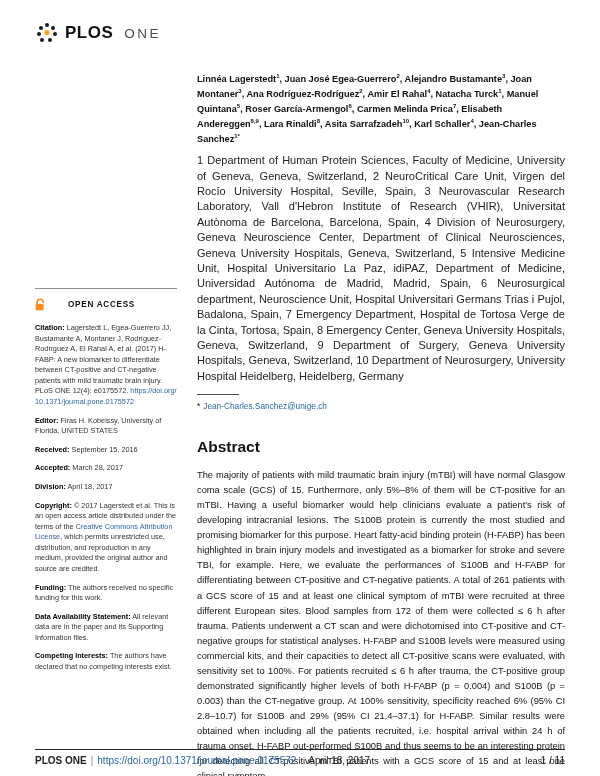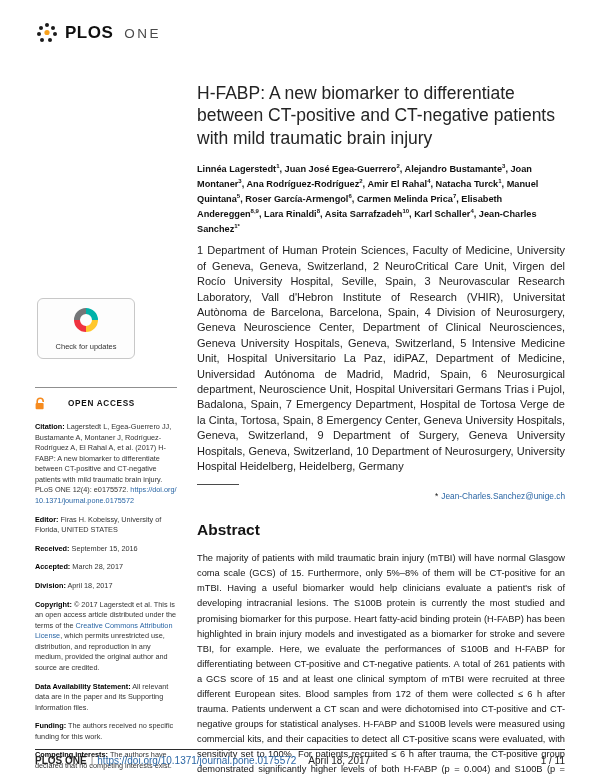--- a/index.html
+++ b/index.html
@@ -4,21 +4,21 @@
 <style>
   * { margin:0; padding:0; box-sizing:border-box; }
   html,body { width:600px; height:776px; background:#ececec; }
   .page {
     position:relative; width:600px; height:776px; background:#ffffff;
     overflow:hidden; font-family:"Liberation Sans", sans-serif; color:#1a1a1a;
   }
   .page-inner { padding:18px 35px 0 35px; }
 
   
-  .header { display:flex; align-items:center; height:30px; margin-bottom:12px; }
+  .header { display:flex; align-items:center; height:30px; margin-bottom:2px; }
   .logo { display:flex; align-items:center; gap:6px; }
   .brand-plos { font-size:17px; font-weight:bold; letter-spacing:.5px; color:#101010; }
   .brand-one  { font-size:13.5px; color:#4a4a4a; letter-spacing:2.5px; margin-left:5px; }
 
   .content { display:flex; }
 
   
   .sidebar { width:142px; flex:none; padding-top:238px; }
   .crossmark-badge {
     width:98px; border:1px solid #c8c8c8; border-radius:6px;
@@ -36,23 +36,23 @@
   .link { color:#2a66a5; text-decoration:none; cursor:pointer; word-break:break-all; }
 
   
   .main { margin-left:20px; width:368px; padding-top:22px; }
   .kicker { font-size:7.8px; letter-spacing:1px; color:#3d3d3d; margin-bottom:11px; }
   h1.title { font-size:17.5px; line-height:1.28; font-weight:normal; color:#242424; margin-bottom:13px; }
   .authors { font-size:9.2px; font-weight:bold; line-height:1.5; color:#111; margin-bottom:7px; }
   .authors sup { font-size:6px; }
   .affiliations { font-size:11px; line-height:1.4; color:#222; text-align:justify; }
   .fn-rule { width:42px; border:none; border-top:1px solid #4a4a4a; margin:10px 0 6px; }
-  .correspondence { font-size:8.3px;text-align:right; }
+  .correspondence { font-size:8.3px; }
   .correspondence .ast { color:#111; margin-right:3px; }
-  h2.abstract-h { font-size:15.5px; font-weight:bold; color:#141414; margin:20px 0 12px; }
+  h2.abstract-h { font-size:15.5px; font-weight:bold; color:#141414; margin:27px 0 12px; }
   .abstract-text { font-size:9.3px; line-height:1.62; text-align:justify; color:#141414; }
 
   
   .footer {
     position:absolute; left:35px; right:35px; bottom:10px;
     border-top:1px solid #2b2b2b; padding-top:5px;
     display:flex; justify-content:space-between; font-size:10px; color:#222;
   }
   .footer .pipe { color:#888; margin:0 4px; }
   .footer .date { margin-left:12px; color:#222; }
@@ -79,29 +79,20 @@
         </svg>
         <span class="brand-plos">PLOS</span>
         <span class="brand-one">ONE</span>
       </div>
     </div>
 
     <div class="content">
 
       <aside class="sidebar">
 
-        <div class="crossmark-badge">
-          <svg width="26" height="26" viewBox="0 0 26 26">
-            <path d="M13 1 A12 12 0 0 1 25 13 L19 13 A6 6 0 0 0 13 7 Z" fill="#00b2a9"></path>
-            <path d="M25 13 A12 12 0 0 1 13 25 L13 19 A6 6 0 0 0 19 13 Z" fill="#ffc72c"></path>
-            <path d="M13 25 A12 12 0 0 1 1 13 L7 13 A6 6 0 0 0 13 19 Z" fill="#ef3340"></path>
-            <path d="M1 13 A12 12 0 0 1 13 1 L13 7 A6 6 0 0 0 7 13 Z" fill="#747678"></path>
-          </svg>
-          <span class="cm-text">Check for updates</span>
-        </div>
 
         <div class="open-access">
           <svg width="11" height="13" viewBox="0 0 11 13">
             <path d="M2.2 6 V4.2 a3 3 0 0 1 6 0 V5" fill="none" stroke="#f68b1f" stroke-width="1.6"></path>
             <rect x="0.6" y="6" width="8" height="6.2" rx="1" fill="#f68b1f"></rect>
           </svg>
           <span class="oa-label">OPEN ACCESS</span>
         </div>
 
         <p class="meta">
@@ -130,38 +121,37 @@
           <span>April 18, 2017</span>
         </p>
 
         <p class="meta">
           <b>Copyright:</b>
           <span>© 2017 Lagerstedt et al. This is an open access article distributed under the terms of the</span>
           <a class="link">Creative Commons Attribution License</a><span>, which permits unrestricted use, distribution, and reproduction in any medium, provided the original author and source are credited.</span>
         </p>
 
         <p class="meta">
-          <b>Data Availability Statement:</b>
-          <span>All relevant data are in the paper and its Supporting Information files.</span>
+          <b>Funding:</b>
+          <span>The authors received no specific funding for this work.</span>
         </p>
 
         <p class="meta">
-          <b>Funding:</b>
-          <span>The authors received no specific funding for this work.</span>
+          <b>Data Availability Statement:</b>
+          <span>All relevant data are in the paper and its Supporting Information files.</span>
         </p>
 
         <p class="meta">
           <b>Competing interests:</b>
           <span>The authors have declared that no competing interests exist.</span>
         </p>
 
       </aside>
 
       <main class="main">
-        <h1 class="title">H-FABP: A new biomarker to differentiate between CT-positive and CT-negative patients with mild traumatic brain injury</h1>
         <p class="authors"><span>Linnéa Lagerstedt<sup>1</sup></span>, <span>Juan José Egea-Guerrero<sup>2</sup></span>, <span>Alejandro Bustamante<sup>3</sup></span>, <span>Joan Montaner<sup>3</sup></span>, <span>Ana Rodríguez-Rodríguez<sup>2</sup></span>, <span>Amir El Rahal<sup>4</sup></span>, <span>Natacha Turck<sup>1</sup></span>, <span>Manuel Quintana<sup>5</sup></span>, <span>Roser García-Armengol<sup>6</sup></span>, <span>Carmen Melinda Prica<sup>7</sup></span>, <span>Elisabeth Andereggen<sup>8,9</sup></span>, <span>Lara Rinaldi<sup>8</sup></span>, <span>Asita Sarrafzadeh<sup>10</sup></span>, <span>Karl Schaller<sup>4</sup></span>, <span>Jean-Charles Sanchez<sup>1*</sup></span></p>
         <p class="affiliations">1 Department of Human Protein Sciences, Faculty of Medicine, University of Geneva, Geneva, Switzerland, 2 NeuroCritical Care Unit, Virgen del Rocío University Hospital, Seville, Spain, 3 Neurovascular Research Laboratory, Vall d'Hebron Institute of Research (VHIR), Universitat Autònoma de Barcelona, Barcelona, Spain, 4 Division of Neurosurgery, Geneva Neuroscience Center, Department of Clinical Neurosciences, Geneva University Hospitals, Geneva, Switzerland, 5 Intensive Medicine Unit, Hospital Universitario La Paz, idiPAZ, Department of Medicine, Universidad Autónoma de Madrid, Madrid, Spain, 6 Neurosurgical department, Neuroscience Unit, Hospital Universitari Germans Trias i Pujol, Badalona, Spain, 7 Emergency Department, Hospital de Tortosa Verge de la Cinta, Tortosa, Spain, 8 Emergency Center, Geneva University Hospitals, Geneva, Switzerland, 9 Department of Surgery, Geneva University Hospitals, Geneva, Switzerland, 10 Department of Neurosurgery, University Hospital Heidelberg, Heidelberg, Germany</p>
         <hr class="fn-rule">
         <p class="correspondence"><span class="ast">*</span><a class="link">Jean-Charles.Sanchez@unige.ch</a></p>
         <h2 class="abstract-h">Abstract</h2>
         <p class="abstract-text">The majority of patients with mild traumatic brain injury (mTBI) will have normal Glasgow coma scale (GCS) of 15. Furthermore, only 5%–8% of them will be CT-positive for an mTBI. Having a useful biomarker would help clinicians evaluate a patient's risk of developing intracranial lesions. The S100B protein is currently the most studied and promising biomarker for this purpose. Heart fatty-acid binding protein (H-FABP) has been highlighted in brain injury models and investigated as a biomarker for stroke and severe TBI, for example. Here, we evaluate the performances of S100B and H-FABP for differentiating between CT-positive and CT-negative patients. A total of 261 patients with a GCS score of 15 and at least one clinical symptom of mTBI were recruited at three different European sites. Blood samples from 172 of them were collected ≤ 6 h after trauma. Patients underwent a CT scan and were dichotomised into CT-positive and CT-negative groups for statistical analyses. H-FABP and S100B levels were measured using commercial kits, and their capacities to detect all CT-positive scans were evaluated, with sensitivity set to 100%. For patients recruited ≤ 6 h after trauma, the CT-positive group demonstrated significantly higher levels of both H-FABP (p = 0.004) and S100B (p = 0.003) than the CT-negative group. At 100% sensitivity, specificity reached 6% (95% CI 2.8–10.7) for S100B and 29% (95% CI 21.4–37.1) for H-FABP. Similar results were obtained when including all the patients recruited, i.e. hospital arrival within 24 h of trauma onset. H-FABP out-performed S100B and thus seems to be an interesting protein for detecting all CT-positive mTBI patients with a GCS score of 15 and at least one clinical symptom.</p>
       </main>
 
     </div>
   </div>

